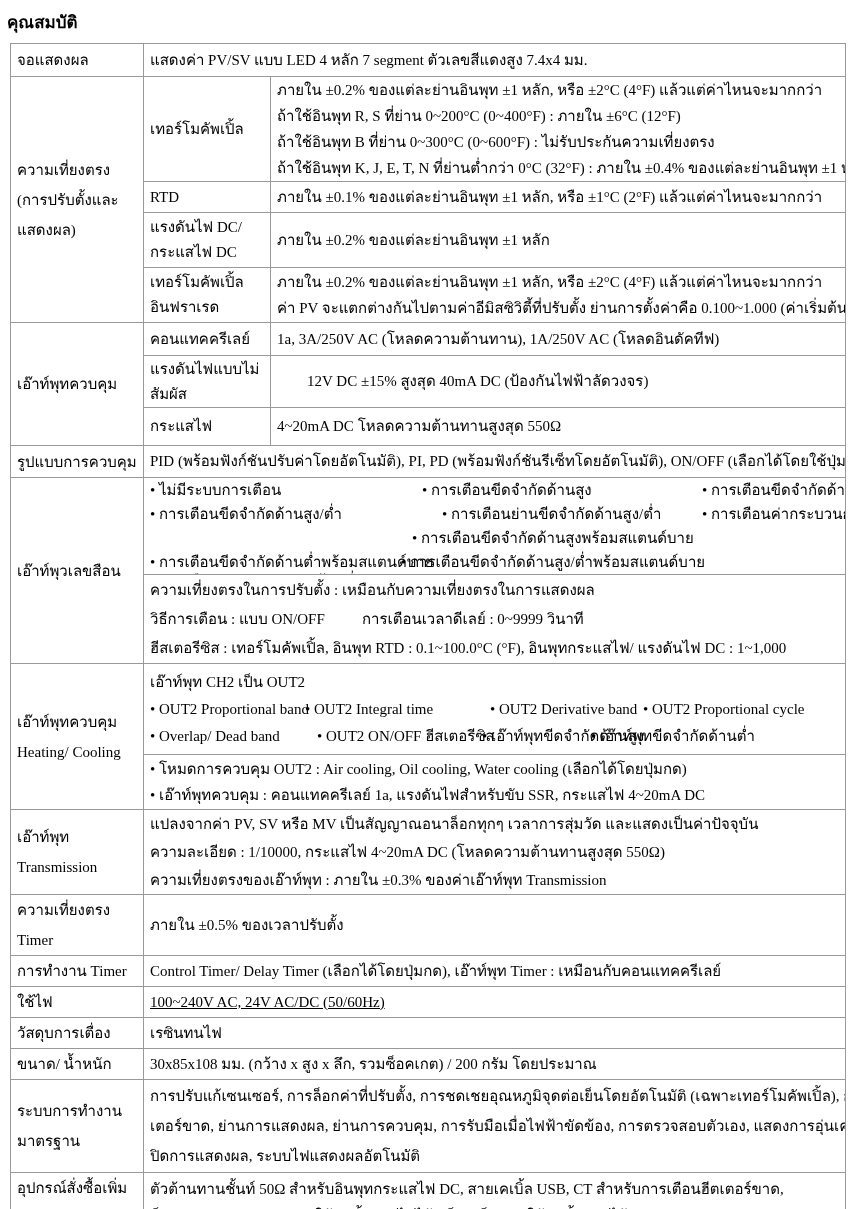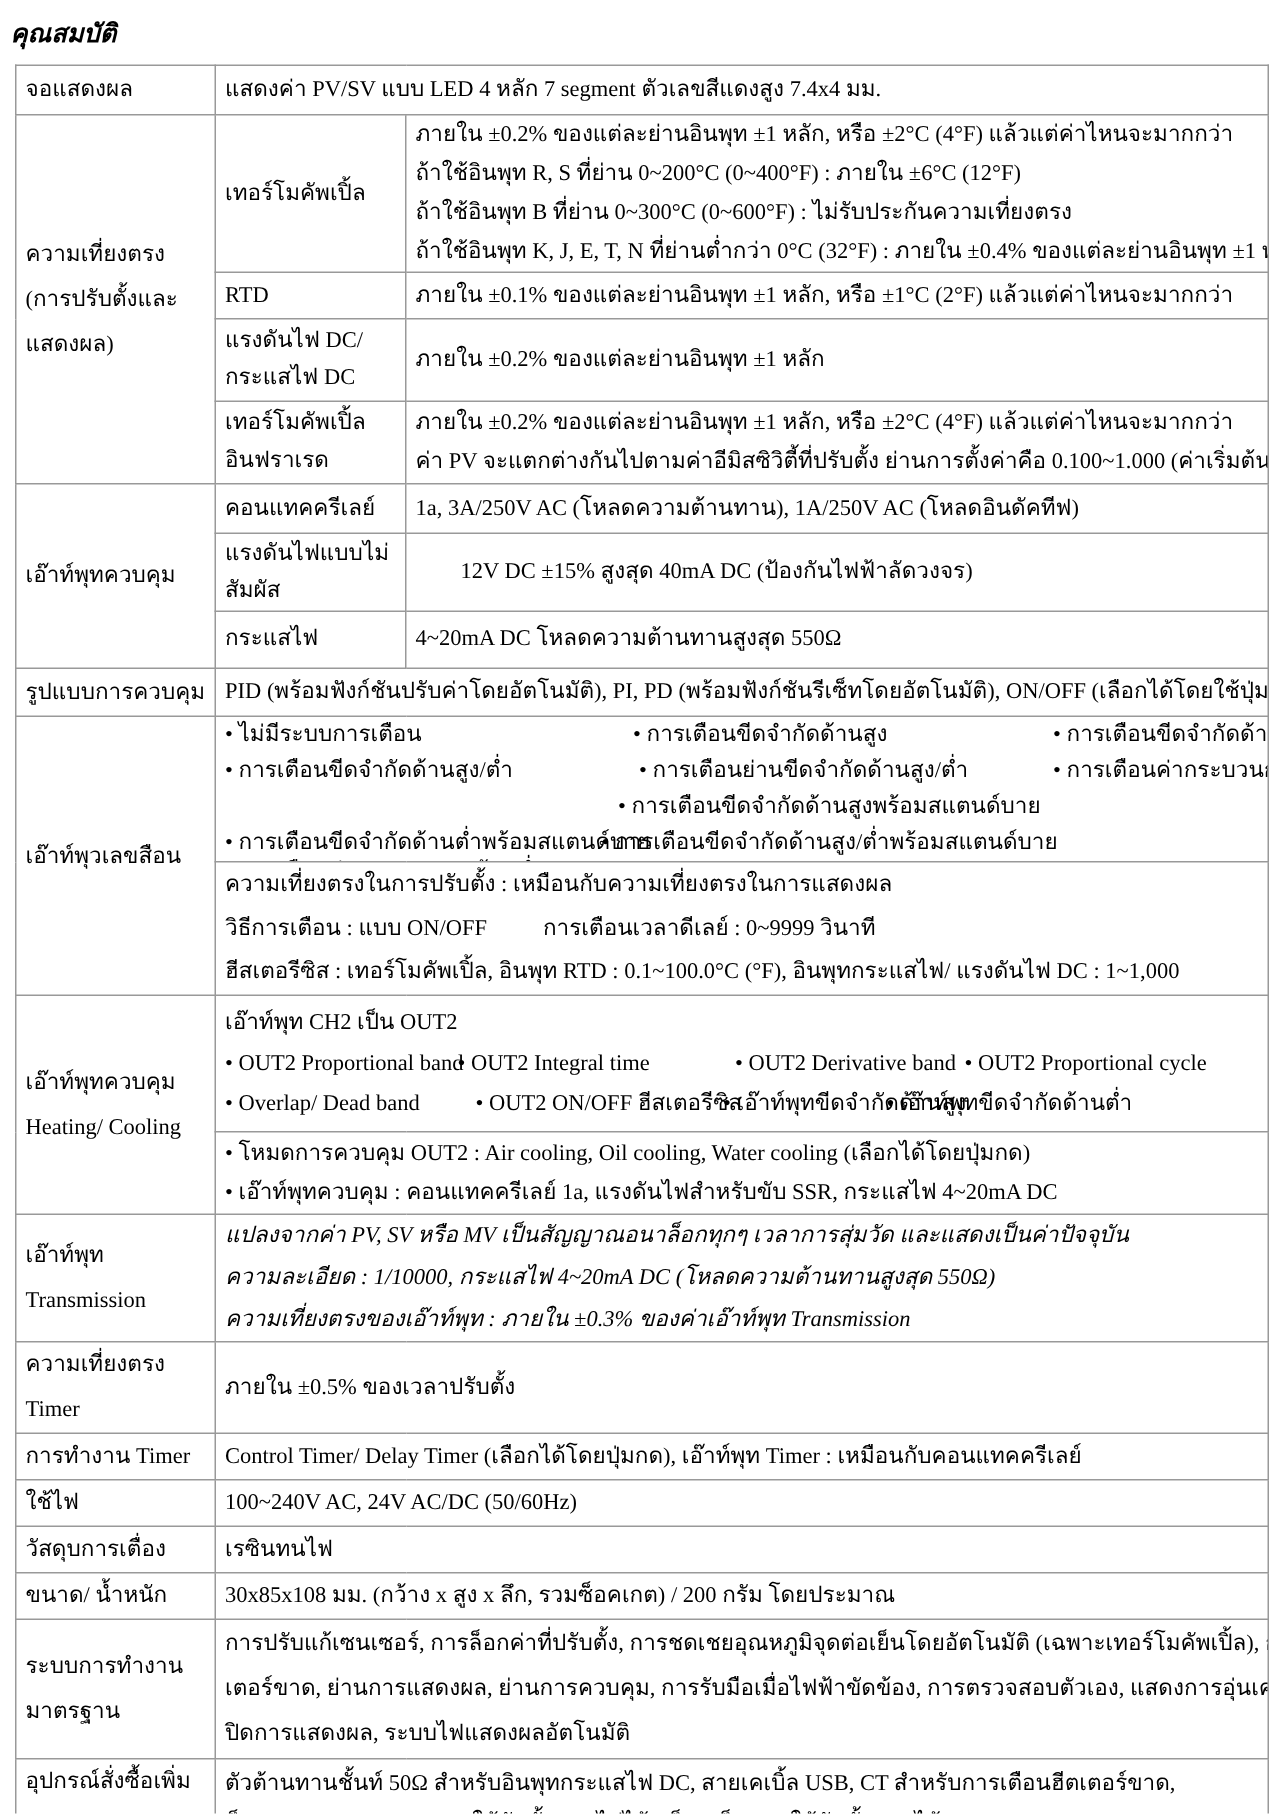--- a/index.html
+++ b/index.html
@@ -6,21 +6,21 @@
     margin: 0; padding: 0;
     background: #ffffff;
     width: 850px; height: 1209px;
     overflow: hidden;
     font-family: "Liberation Serif", "DejaVu Serif", serif;
     color: #000000;
   }
   .page { margin: 8px 5px 0 10px; width: 835px; }
   .title {
     font-size: 17px; font-weight: bold;
-    margin: 0 0 8px -3px; padding: 0; font-style: italic;
+    margin: 0 0 8px -3px; padding: 0;
   }
   table.spec {
     border-collapse: collapse;
     table-layout: fixed;
     width: 835px;
     font-size: 15px;
   }
   table.spec td {
     border: 1px solid #999999;
     padding: 0 6px;
@@ -139,21 +139,21 @@
             <div class="line">เอ๊าท์พุวเลขสือน</div>
           </td>
           <td class="value-cell" colspan="2" style="height: 95px; line-height: 24px;">
             <div class="line segline" style="height: 24px;">
               <span class="seg" style="left: 0px;">• ไม่มีระบบการเตือน</span>
               <span class="seg" style="left: 272px;">• การเตือนขีดจำกัดด้านสูง</span>
               <span class="seg" style="left: 552px;">• การเตือนขีดจำกัดด้านต่ำ</span>
             </div>
             <div class="line segline" style="height: 24px;">
               <span class="seg" style="left: 0px;">• การเตือนขีดจำกัดด้านสูง/ต่ำ</span>
-              <span class="seg" style="left: 276px;">• การเตือนย่านขีดจำกัดด้านสูง/ต่ำ</span>
+              <span class="seg" style="left: 292px;">• การเตือนย่านขีดจำกัดด้านสูง/ต่ำ</span>
               <span class="seg" style="left: 552px;">• การเตือนค่ากระบวนการด้านสูง</span>
             </div>
             <div class="line segline" style="height: 24px;">
               <span class="seg" style="left: 0px; margin-top: 43px;">• การเตือนค่ากระบวนการด้านต่ำ</span>
               <span class="seg" style="left: 262px;">• การเตือนขีดจำกัดด้านสูงพร้อมสแตนด์บาย</span>
             </div>
             <div class="line segline" style="height: 24px;">
               <span class="seg" style="left: 0px;">• การเตือนขีดจำกัดด้านต่ำพร้อมสแตนด์บาย</span>
               <span class="seg" style="left: 251px;">• การเตือนขีดจำกัดด้านสูง/ต่ำพร้อมสแตนด์บาย</span>
             </div>
@@ -194,21 +194,21 @@
           <td class="value-cell" colspan="2" style="height: 54px; line-height: 26px;">
             <div class="line">• โหมดการควบคุม OUT2 : Air cooling, Oil cooling, Water cooling (เลือกได้โดยปุ่มกด)</div>
             <div class="line">• เอ๊าท์พุทควบคุม : คอนแทคครีเลย์ 1a, แรงดันไฟสำหรับขับ SSR, กระแสไฟ 4~20mA DC</div>
           </td>
         </tr>
         <tr>
           <td class="label-cell" rowspan="1">
             <div class="line">เอ๊าท์พุท</div>
             <div class="line">Transmission</div>
           </td>
-          <td class="value-cell" colspan="2" style="height: 84px; line-height: 28px; font-style: italic;">
+          <td class="value-cell" colspan="2" style="height: 84px; line-height: 28px;">
             <div class="line">แปลงจากค่า PV, SV หรือ MV เป็นสัญญาณอนาล็อกทุกๆ เวลาการสุ่มวัด และแสดงเป็นค่าปัจจุบัน</div>
             <div class="line">ความละเอียด : 1/10000, กระแสไฟ 4~20mA DC (โหลดความต้านทานสูงสุด 550Ω)</div>
             <div class="line">ความเที่ยงตรงของเอ๊าท์พุท : ภายใน ±0.3% ของค่าเอ๊าท์พุท Transmission</div>
           </td>
         </tr>
         <tr>
           <td class="label-cell" rowspan="1">
             <div class="line">ความเที่ยงตรง</div>
             <div class="line">Timer</div>
           </td>
@@ -221,21 +221,21 @@
             <div class="line">การทำงาน Timer</div>
           </td>
           <td class="value-cell" colspan="2" style="height: 28px; line-height: 27px;">
             <div class="line">Control Timer/ Delay Timer (เลือกได้โดยปุ่มกด), เอ๊าท์พุท Timer : เหมือนกับคอนแทคครีเลย์</div>
           </td>
         </tr>
         <tr>
           <td class="label-cell" rowspan="1">
             <div class="line">ใช้ไฟ</div>
           </td>
-          <td class="value-cell" colspan="2" style="height: 28px; line-height: 27px;">
+          <td class="value-cell" colspan="2" style="height: 28px; line-height: 27px; text-decoration: underline;">
             <div class="line">100~240V AC, 24V AC/DC (50/60Hz)</div>
           </td>
         </tr>
         <tr>
           <td class="label-cell" rowspan="1">
             <div class="line">วัสดุบการเตื่อง</div>
           </td>
           <td class="value-cell" colspan="2" style="height: 28px; line-height: 27px;">
             <div class="line">เรซินทนไฟ</div>
           </td>

